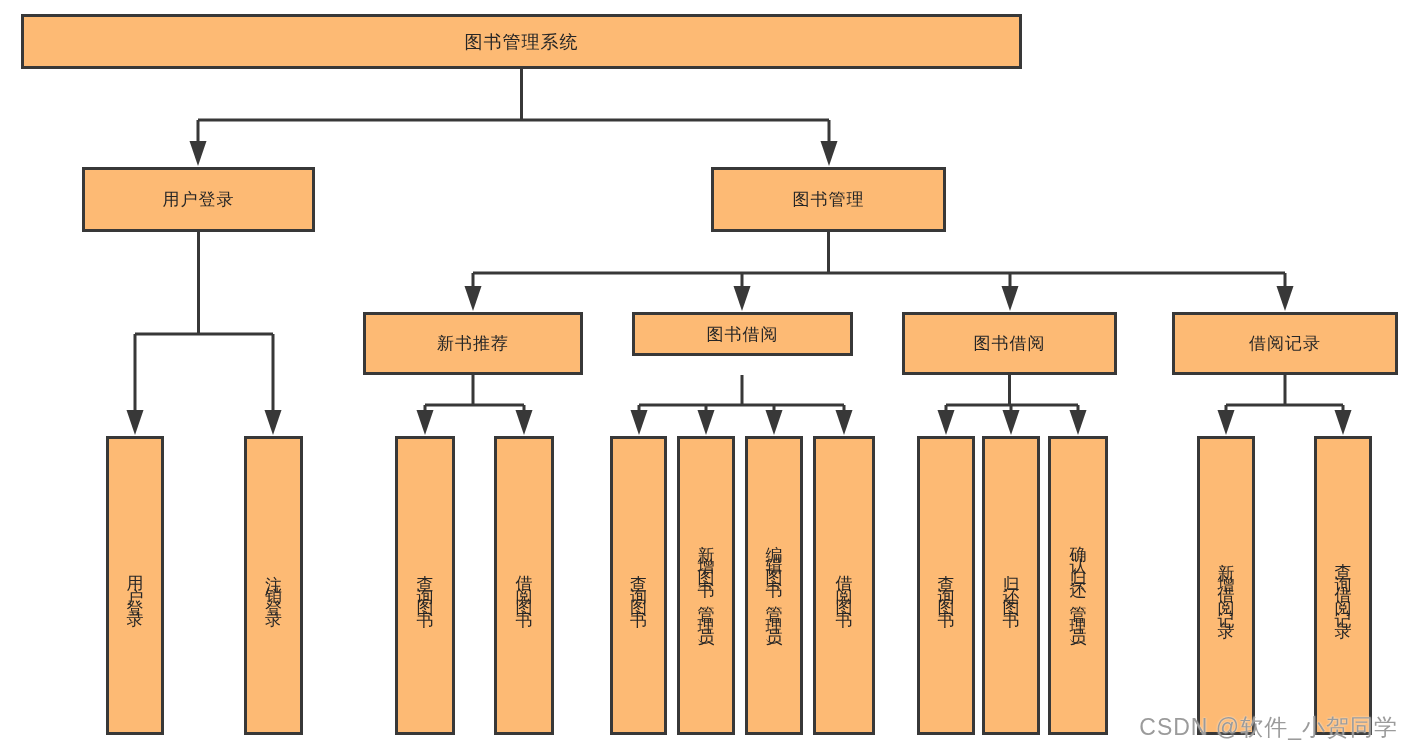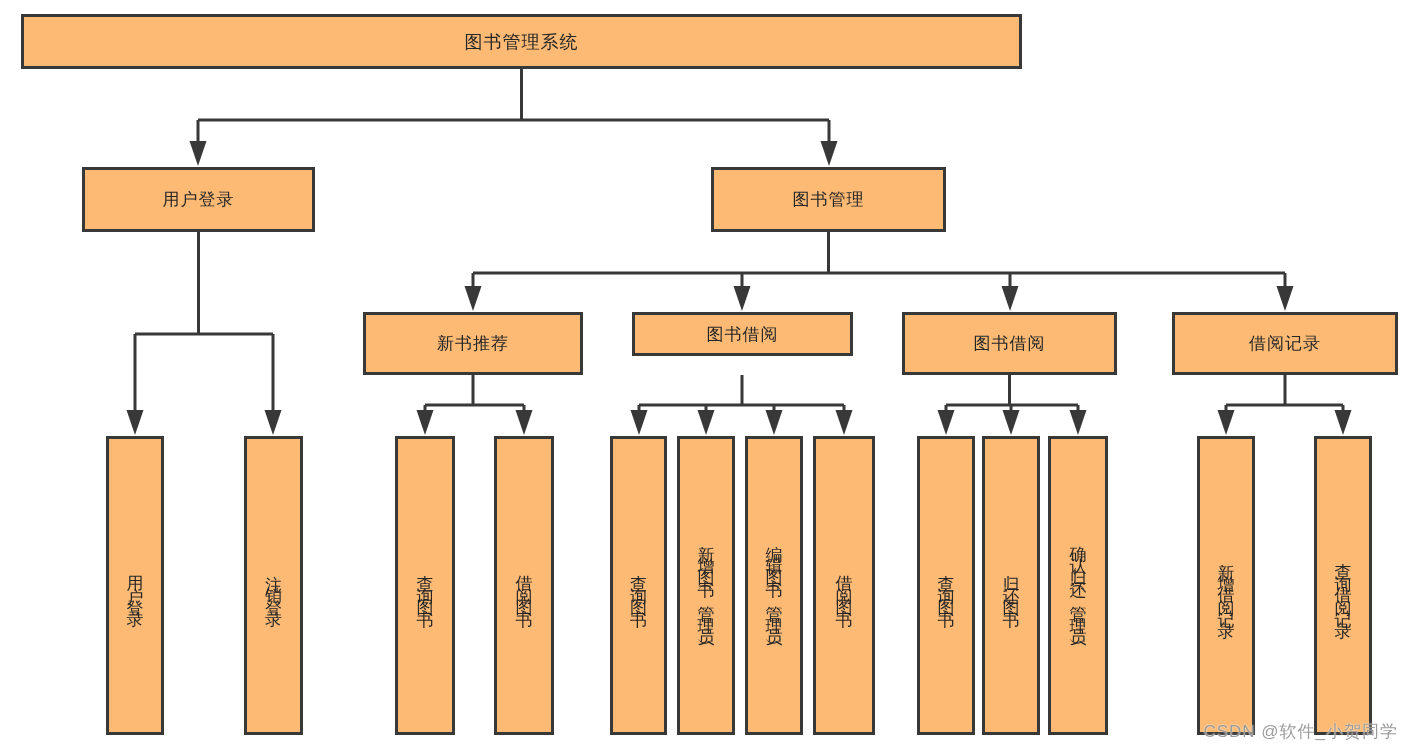--- a/index.html
+++ b/index.html
@@ -24,21 +24,21 @@
   .node.root{font-size:18px;}
   .node.vert{
     writing-mode:vertical-rl;
     text-orientation:mixed;
     letter-spacing:12px;
     white-space:nowrap;
     font-size:17px;
   }
   #watermark{
     position:absolute;right:7px;bottom:4px;z-index:3;
-    font-size:17px;letter-spacing:1px;
+    font-size:23px;letter-spacing:1px;
     color:var(--wm,#9b9b9b);
     text-shadow:0 0 2px rgba(255,255,255,.85);
   }
 </style>
 </head>
 <body>
 
 <div id="canvas" style="--line: #383838; --text: #262626; --wm: #9b9b9b; --bg: #ffffff;">
 
   <svg id="wires" width="1405" height="747" viewBox="0 0 1405 747">

